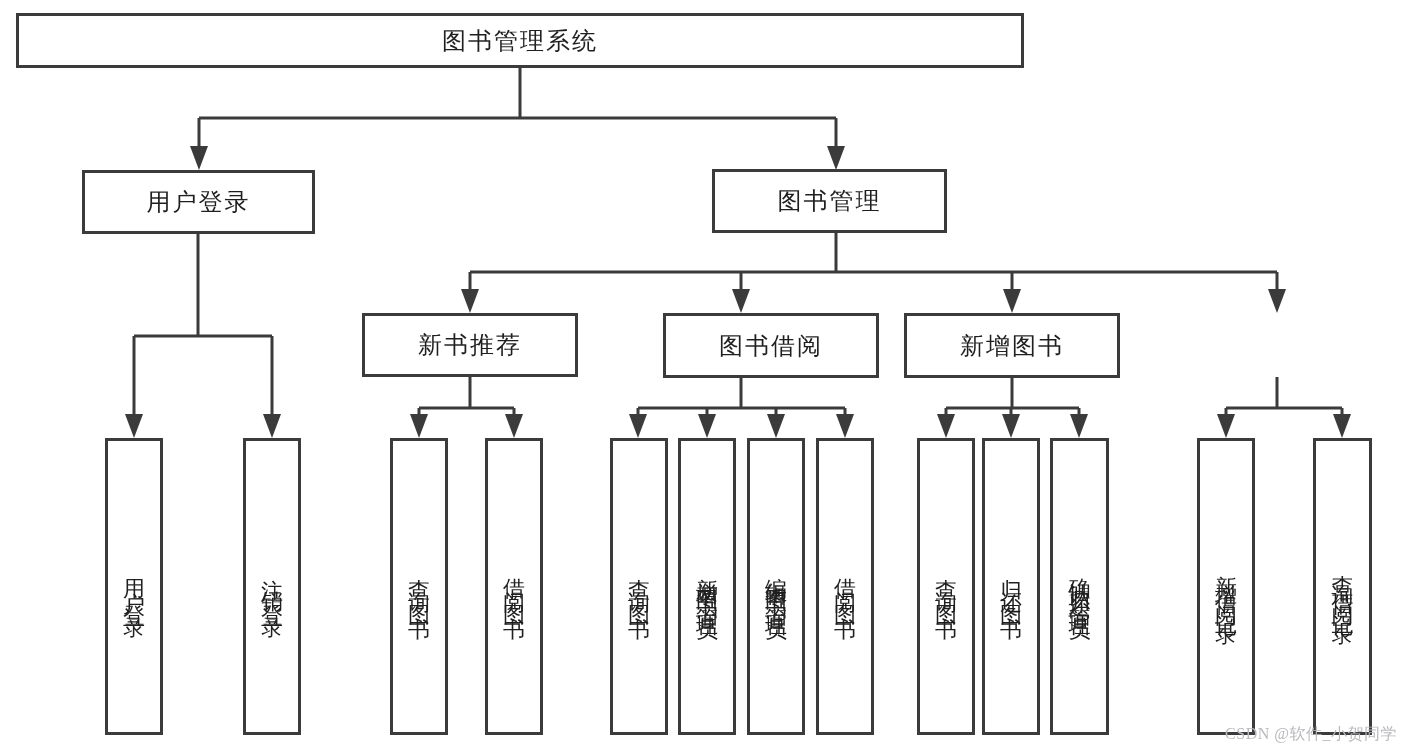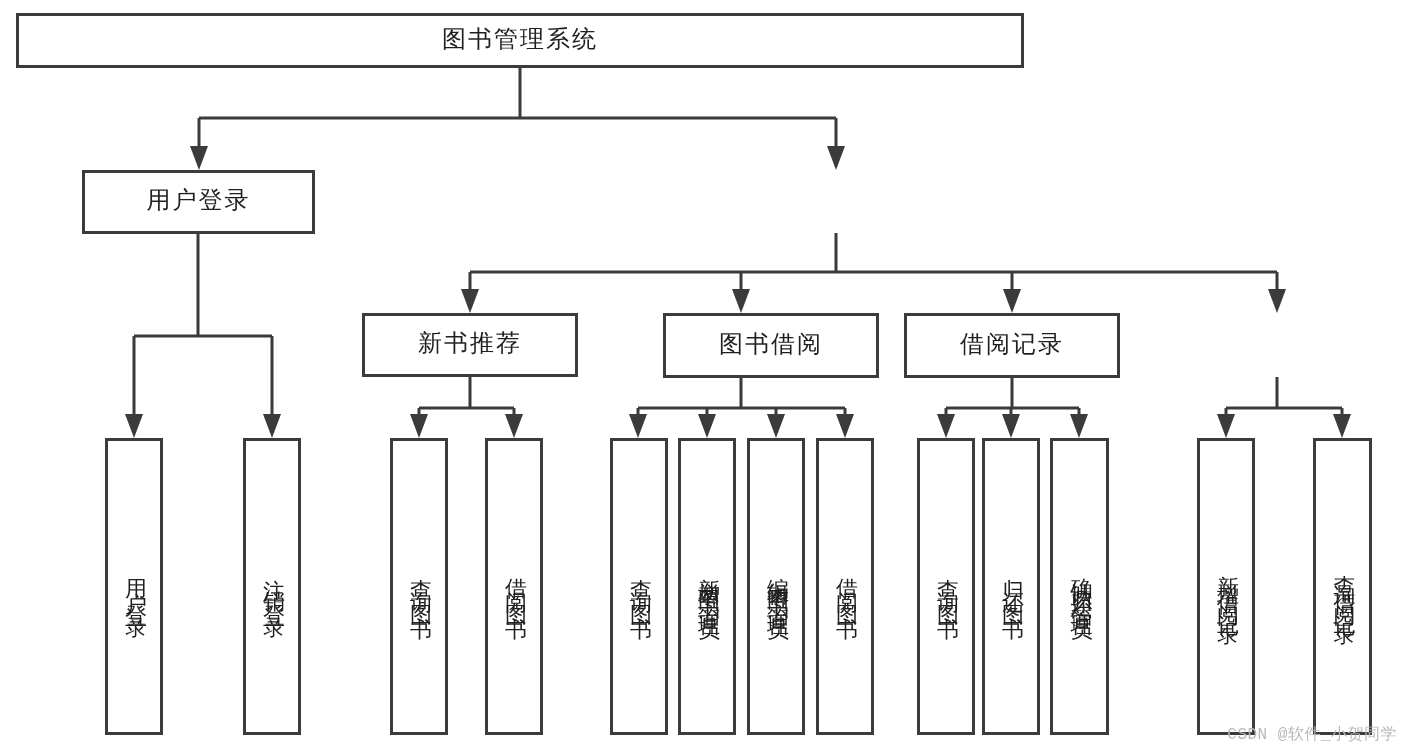--- a/index.html
+++ b/index.html
@@ -1,18 +1,18 @@
 <!DOCTYPE html>
 <html><head>
 <meta charset="utf-8">
 <style>
   html,body { margin:0; padding:0; background:#ffffff; }
   .canvas {
     position:relative; width:1405px; height:747px; overflow:hidden;
-    background:#ffffff; font-family:Liberation Mono, monospace;
+    background:#ffffff; font-family:Liberation Serif, serif;
   }
   .connectors { position:absolute; left:0; top:0; width:1405px; height:747px; z-index:1; }
   .connectors path { stroke:#3b3b3b; stroke-width:3; fill:none; }
   .connectors polygon { fill:#3b3b3b; stroke:none; }
   .box {
     position:absolute; box-sizing:border-box; background:#ffffff;
     border:3px solid #3b3b3b; display:flex; align-items:center; justify-content:center;
     z-index:2;
   }
   .hlabel {
@@ -78,29 +78,32 @@
     </g>
   </svg>
 
   <div class="box" style="left:16px; top:13px; width:1008px; height:55px;">
     <span class="hlabel">图书管理系统</span>
   </div>
 
   <div class="box" style="left:82px; top:170px; width:233px; height:64px;">
     <span class="hlabel">用户登录</span>
   </div>
+  <div class="box" style="left:712px; top:169px; width:235px; height:64px;">
+    <span class="hlabel">图书管理</span>
+  </div>
 
   <div class="box" style="left:362px; top:313px; width:216px; height:64px;">
     <span class="hlabel">新书推荐</span>
   </div>
   <div class="box" style="left:663px; top:313px; width:216px; height:65px;">
     <span class="hlabel">图书借阅</span>
   </div>
   <div class="box" style="left:904px; top:313px; width:216px; height:65px;">
-    <span class="hlabel">借阅记录</span>
+    <span class="hlabel">新增图书</span>
   </div>
 
   <div class="box leaf s" style="left:105px; top:438px; width:58px; height:297px;">
     <span class="vlabel">用户登录</span>
   </div>
   <div class="box leaf s" style="left:243px; top:438px; width:58px; height:297px;">
     <span class="vlabel">注销登录</span>
   </div>
 
   <div class="box leaf s" style="left:390px; top:438px; width:58px; height:297px;">

